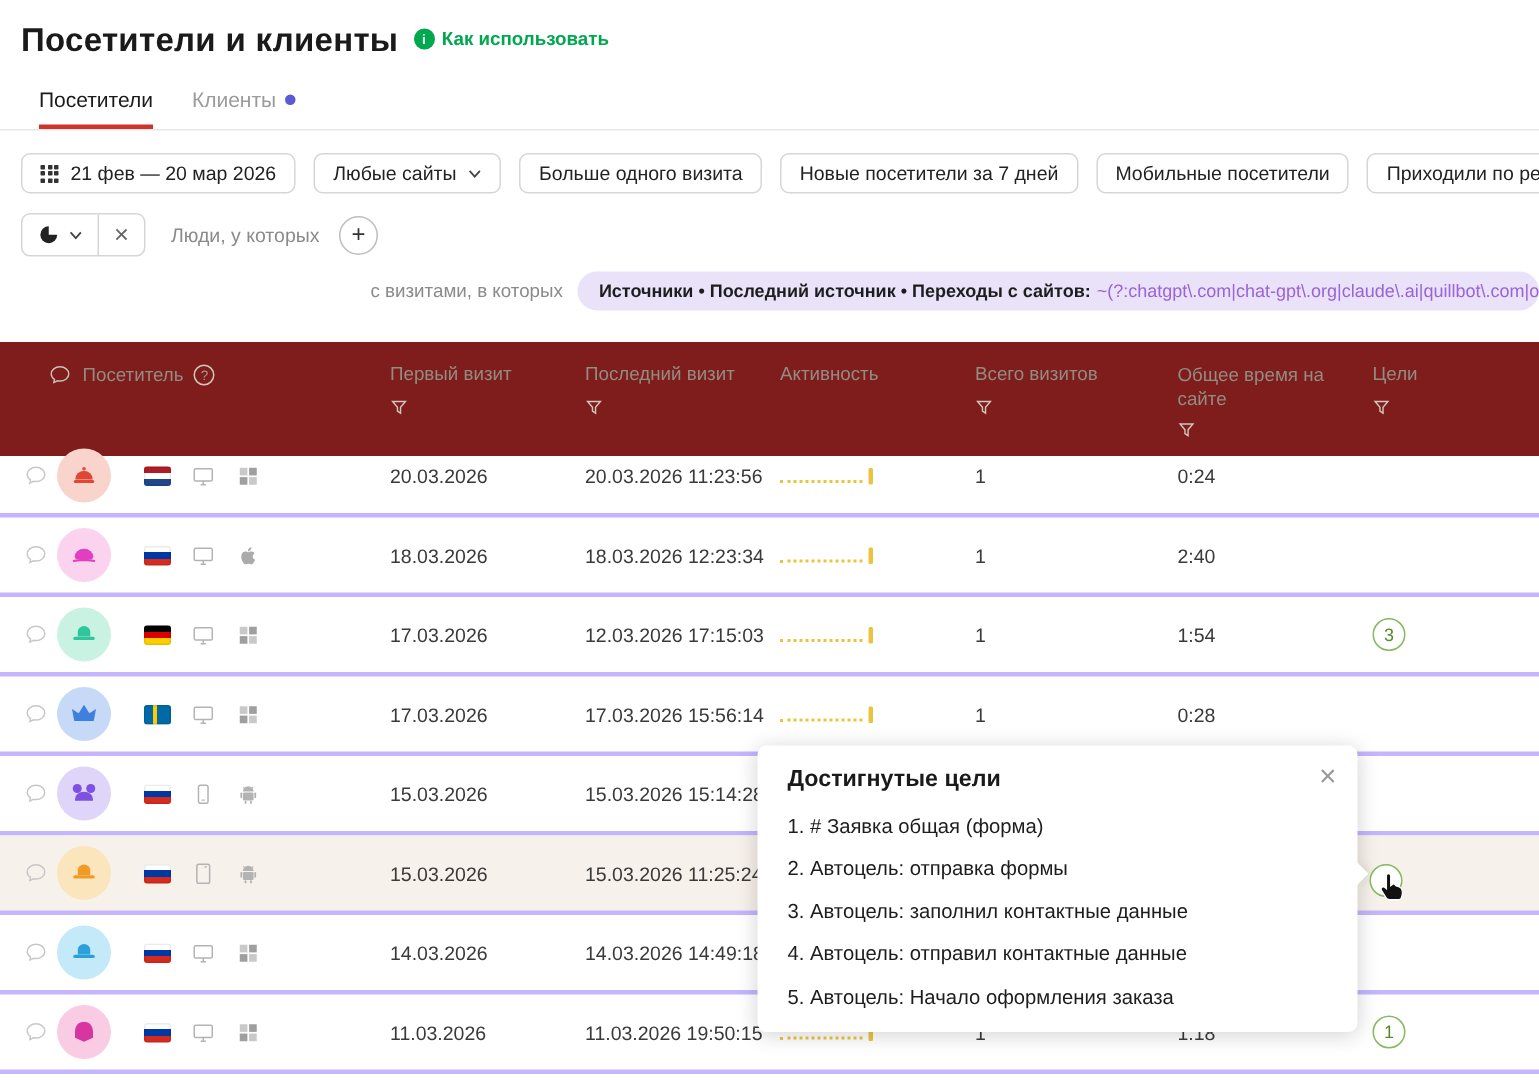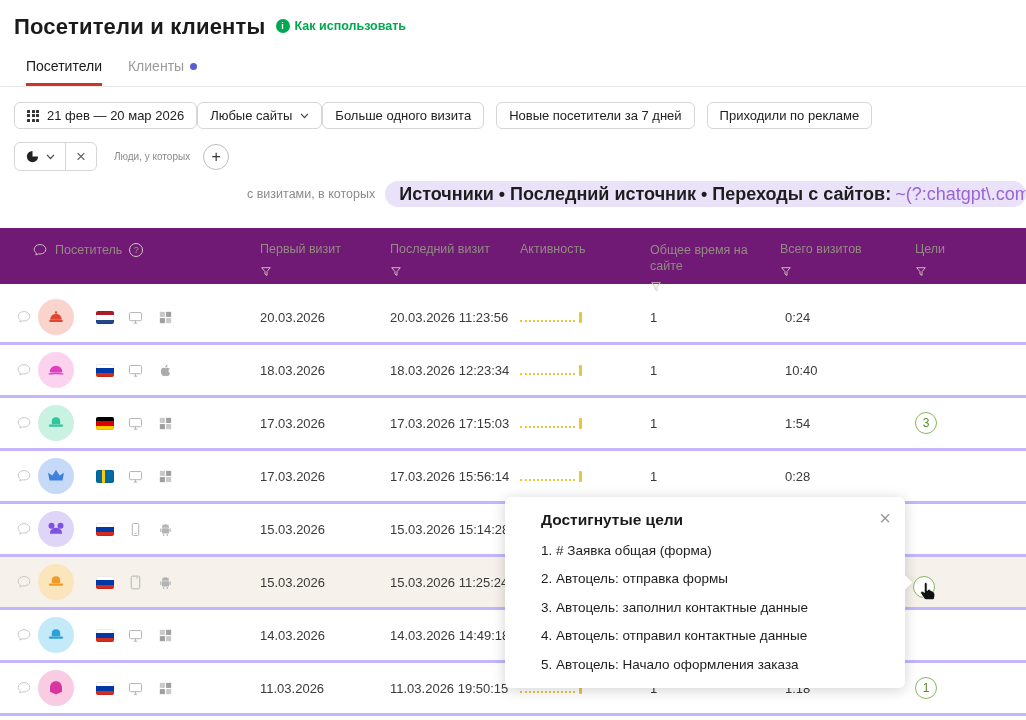--- a/index.html
+++ b/index.html
@@ -18,47 +18,47 @@
 
   .tabs { display:flex; gap:26px; margin-top:18px; padding-left:0; }
   .tab { font-size:14px; padding-bottom:12px; position:relative; cursor:pointer; }
   .tab.active { color:#1a1a1a;margin-left:12px; }
   .tab.active:after { content:""; position:absolute; left:0; right:0; bottom:0; height:3px; background:#ce342a; }
   .tab.inactive { color:#9b9b9b; display:flex; align-items:center; gap:6px; }
   .dot { width:7px; height:7px; border-radius:50%; background:#5b5bd6; display:inline-block; }
   .hdr-divider { height:1px; background:#e8e8e8; width:1026px; margin-left:-14px; }
 
   
-  .toolbar1 { display:flex; padding:15px 0 0 14px; }
+  .toolbar1 { display:flex; gap:12px; padding:15px 0 0 14px; }
   .btn { display:flex; align-items:center; gap:8px; height:27px; padding:0 12px;
     border:1px solid #d6d6d6; border-radius:6px; background:#fff; font-size:13px;
     color:#222; cursor:pointer; white-space:nowrap; }
   .grid-icon { display:grid; grid-template-columns:repeat(3,3px); grid-template-rows:repeat(3,3px); gap:1.5px; }
   .grid-icon i { background:#333; border-radius:.5px; }
   .chev { width:9px; height:6px; display:inline-block; }
 
   .toolbar2 { display:flex; align-items:center; gap:13px; padding:13px 0 0 14px; }
   .sampling { display:flex; align-items:center; gap:8px; height:27px; padding:0 12px;
     background:#ececec; border-radius:6px; font-size:13px; color:#555; cursor:pointer; }
   .pie-group { display:flex; align-items:center; height:29px; border:1px solid #d6d6d6; border-radius:6px; }
   .pie-part { display:flex; align-items:center; gap:6px; padding:0 10px; cursor:pointer; }
   .pie-x { border-left:1px solid #d6d6d6; padding:0 10px; font-size:17px; color:#666; cursor:pointer; line-height:27px; }
-  .people-label { color:#8a8a8a; font-size:10px; margin-left:4px; }
+  .people-label { color:#8a8a8a; font-size:13px; margin-left:4px; }
   .plus-btn { width:26px; height:26px; border:1px solid #bdbdbd; border-radius:50%; background:#fff;
     font-size:16px; color:#333; display:flex; align-items:center; justify-content:center; cursor:pointer; }
 
   .chip-row { display:flex; align-items:center; gap:10px; padding:10px 0 0 247px; white-space:nowrap; }
   .visits-label { color:#8a8a8a; font-size:12.5px; }
   .source-chip { background:#eae2f9; border-radius:14px; height:26px; display:flex; align-items:center;
-    padding:0 14px; font-size:18px; overflow:hidden; cursor:pointer; }
+    padding:0 14px; font-size:12px; overflow:hidden; cursor:pointer; }
   .source-prefix { color:#1d1d1d; font-weight:600; margin-right:4px; }
   .source-regex { color:#9a63d8; }
 
   
-  .thead { position:absolute; left:0; top:228px; width:1026px; height:56px; background:#701a75;
+  .thead { position:absolute; left:0; top:228px; width:1026px; height:76px; background:#7f1d1d;
     display:flex; align-items:flex-start; padding-top:14px; font-size:12.5px; color:#928c81; }
   .hcell { display:flex; flex-direction:column; gap:10px; }
   .hfunnel { width:12px; height:12px; }
   .h-visitor { width:260px; display:flex; flex-direction:row; align-items:center; gap:7px; padding-left:16px; }
   .w130 { width:130px; } .w135 { width:135px; }
   .qmark { width:14px; height:14px; border:1px solid #cfc8bc; border-radius:50%; font-size:9px;
     color:#a39c8f; display:flex; align-items:center; justify-content:center; }
 
   .tbody { position:absolute; left:0; top:292px; width:1026px; }
   .trow { display:flex; align-items:center; height:53px; border-bottom:3px solid #c4b5fd;
@@ -73,21 +73,21 @@
     box-shadow:inset 0 0 0 1px rgba(0,0,0,.08); flex:none; }
   .devicon { margin-left:13px; width:17px; height:17px; }
   .spark { width:64px; height:13px; position:relative; }
   .spark-line { position:absolute; left:0; right:9px; bottom:2px; border-bottom:2px dotted #e9c53d; }
   .spark-bar { position:absolute; right:2px; bottom:1px; width:3.5px; height:11px; background:#e9c53d; border-radius:1px; }
   .goal-badge { width:22px; height:22px; border:1px solid #86b85c; border-radius:50%;
     color:#558b2f; font-size:12px; display:flex; align-items:center; justify-content:center; }
 
   
   .tooltip { position:absolute; left:505px; top:497px; width:400px; min-height:175px; background:#fff;
-    border-radius:6px; box-shadow:0 2px 14px rgba(0,0,0,.18); z-index:20; padding:14px 20px 16px 36px; }
+    border-radius:6px; box-shadow:0 2px 14px rgba(0,0,0,.18); z-index:20; padding:14px 20px 16px 20px; }
   .tt-title { font-size:15.5px; font-weight:700; color:#1a1a1a; }
   .tt-close { position:absolute; right:14px; top:10px; font-size:20px; color:#9a9a9a; cursor:pointer; }
   .tt-item { font-size:13.5px; color:#1d1d1d; margin-top:13.5px; }
   .tt-tail { position:absolute; right:-5px; top:80px; width:11px; height:11px; background:#fff;
     transform:rotate(45deg); box-shadow:3px -3px 6px rgba(0,0,0,.05); }
 
   .cursor-wrap { position:absolute; left:911px; top:574px; z-index:30; width:30px; height:32px; }
   .cursor-wrap .goal-badge { position:absolute; left:2px; top:2px; background:#fff; }
   .cursor-glyph { position:absolute; left:6px; top:6px; width:22px; height:24px; }
 </style>
@@ -131,20 +131,21 @@
     </button>
     <button class="btn">
       <span>Любые сайты</span>
       <svg class="chev" viewBox="0 0 10 7">
           <polyline points="1,1 5,5.5 9,1" fill="none" stroke="#444" stroke-width="1.4"></polyline>
         </svg>
     </button>
     <span id="segment-buttons" style="display:flex;gap:12px;">
         <button class="btn">Больше одного визита</button>
         <button class="btn">Новые посетители за 7 дней</button>
+        <button class="btn">Мобильные посетители</button>
         <button class="btn">Приходили по рекламе</button>
       </span>
   </div>
 
   <div class="toolbar2">
     <div class="pie-group">
       <div class="pie-part">
         <svg width="15" height="15" viewBox="0 0 24 24">
           <circle cx="12" cy="12" r="9" fill="#222"></circle>
           <path d="M12 12 L12 1 A11 11 0 0 1 23 12 Z" fill="#fff"></path>
@@ -183,29 +184,29 @@
       </div>
     <div class="hcell w130">
         <span>Последний визит</span>
       <svg class="hfunnel" viewBox="0 0 14 14">
           <path d="M2 2h10l-3.8 4.5v4.5L5.8 9.4V6.5z" fill="none" stroke="#cfc8bc" stroke-width="1.1"></path>
         </svg>
       </div>
     <div class="hcell w130">
         <span>Активность</span>
       </div>
+    <div class="hcell w135">
+        <span>Всего визитов</span>
+      <svg class="hfunnel" viewBox="0 0 14 14">
+          <path d="M2 2h10l-3.8 4.5v4.5L5.8 9.4V6.5z" fill="none" stroke="#cfc8bc" stroke-width="1.1"></path>
+        </svg>
+      </div>
     <div class="hcell w130" style="width:130px;">
         <span style="display:block;width:100px;line-height:1.3;">Общее время на сайте</span>
       <svg class="hfunnel" style="margin-top:-4px;" viewBox="0 0 14 14">
-          <path d="M2 2h10l-3.8 4.5v4.5L5.8 9.4V6.5z" fill="none" stroke="#cfc8bc" stroke-width="1.1"></path>
-        </svg>
-      </div>
-    <div class="hcell w135">
-        <span>Всего визитов</span>
-      <svg class="hfunnel" viewBox="0 0 14 14">
           <path d="M2 2h10l-3.8 4.5v4.5L5.8 9.4V6.5z" fill="none" stroke="#cfc8bc" stroke-width="1.1"></path>
         </svg>
       </div>
     <div class="hcell">
         <span>Цели</span>
       <svg class="hfunnel" viewBox="0 0 14 14">
           <path d="M2 2h10l-3.8 4.5v4.5L5.8 9.4V6.5z" fill="none" stroke="#cfc8bc" stroke-width="1.1"></path>
         </svg>
       </div>
   </div>
@@ -269,21 +270,21 @@
         </div>
         <div class="w130">18.03.2026</div>
         <div class="w130">18.03.2026 12:23:34</div>
         <div class="w130">
           <div class="spark">
             <div class="spark-line"></div>
             <div class="spark-bar"></div>
           </div>
         </div>
         <div class="w135">1</div>
-        <div class="w130">10:40</div>
+        <div class="w130">2:40</div>
         <div style="flex: 1 1 0%;"></div>
       </div>
       <div class="trow">
         <div class="cell-visitor">
           <svg class="c-comment" viewBox="0 0 20 20">
             <path d="M10 3.2c-4.1 0-7.3 2.6-7.3 5.9 0 1.9 1.1 3.5 2.7 4.6l-.5 2.6 3-1.5c.7.2 1.4.2 2.1.2 4.1 0 7.3-2.6 7.3-5.9S14.1 3.2 10 3.2z" fill="none" stroke="#c7c7c7" stroke-width="1.2"></path>
           </svg>
           <div class="avatar" style="background:#c9f2e3">
             <svg viewBox="0 0 24 24" fill="#2fc69b">
               <path d="M7 13.5V9.8a5 4.6 0 0 1 10 0v3.7z"></path>
@@ -296,21 +297,21 @@
             <path d="M9.5 20h5M12 16.5V20" stroke="#b3b3b3" stroke-width="1.4" fill="none"></path>
           </svg>
           <svg class="devicon" viewBox="0 0 24 24">
             <rect x="4" y="4" width="7.2" height="7.2" fill="#c9c9c9"></rect>
             <rect x="12.8" y="4" width="7.2" height="7.2" fill="#9f9f9f"></rect>
             <rect x="4" y="12.8" width="7.2" height="7.2" fill="#9f9f9f"></rect>
             <rect x="12.8" y="12.8" width="7.2" height="7.2" fill="#c9c9c9"></rect>
           </svg>
         </div>
         <div class="w130">17.03.2026</div>
-        <div class="w130">17.03.2026 17:15:03</div>
+        <div class="w130">12.03.2026 17:15:03</div>
         <div class="w130">
           <div class="spark">
             <div class="spark-line"></div>
             <div class="spark-bar"></div>
           </div>
         </div>
         <div class="w135">1</div>
         <div class="w130">1:54</div>
         <div style="flex: 1 1 0%;">
           <div class="goal-badge">3</div>

